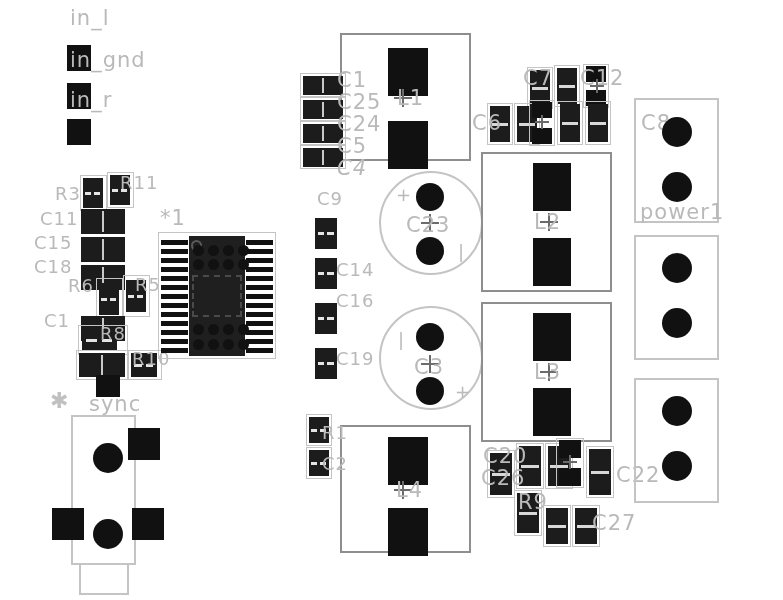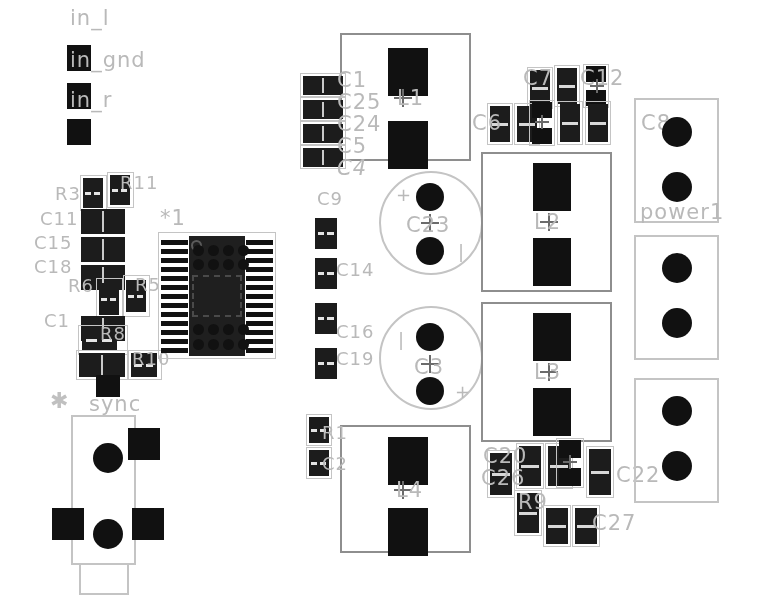--- a/index.html
+++ b/index.html
@@ -281,21 +281,21 @@
   <div class="smd" style="left:315px;top:258px;width:22px;height:31px;">
     <div class="gaph2"></div>
       <div class="gaph3"></div>
   </div>
   <div class="silk" style="left:336px;top:261px;">C14</div>
 
   <div class="smd" style="left:315px;top:303px;width:22px;height:31px;">
     <div class="gaph2"></div>
       <div class="gaph3"></div>
   </div>
-  <div class="silk" style="left:336px;top:323px;">C16</div>
+  <div class="silk" style="left:336px;top:292px;">C16</div>
 
   <div class="smd" style="left:315px;top:348px;width:22px;height:31px;">
     <div class="gaph2"></div>
       <div class="gaph3"></div>
   </div>
   <div class="silk" style="left:336px;top:350px;">C19</div>
 
   <div class="circ" style="left:379px;top:171px;width:104px;height:104px;"></div>
   <div class="pad round" style="left:416px;top:183px;width:28px;height:28px;"></div>
   <div class="pad round" style="left:416px;top:237px;width:28px;height:28px;"></div>

